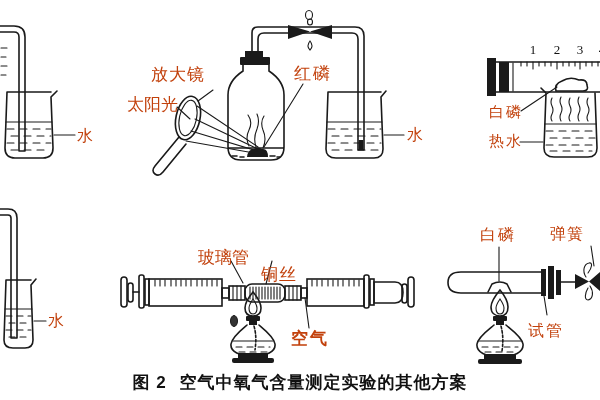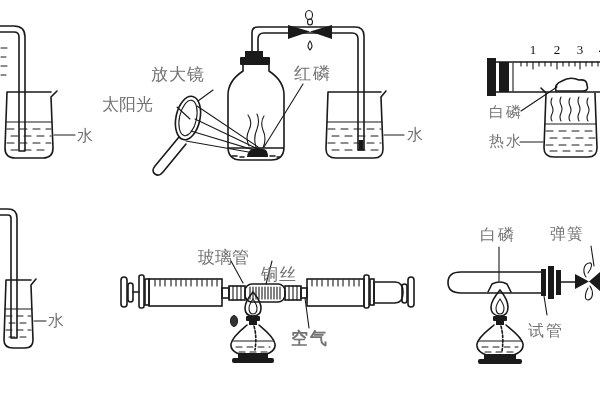--- a/index.html
+++ b/index.html
@@ -1,19 +1,19 @@
 <!DOCTYPE html>
 <html><head>
 <meta charset="utf-8">
 <style>
   html,body{margin:0;padding:0;}
   #fig{position:relative;width:600px;height:400px;background:#ffffff;overflow:hidden;
        font-family:"Liberation Serif",serif;color:#111;}
   #art{position:absolute;left:0;top:0;}
-  .lbl{position:absolute;white-space:nowrap;line-height:1;color:#737373;}
+  .lbl{position:absolute;white-space:nowrap;line-height:1;color:#c2410c;}
   .fs15{font-size:15px;} .fs16{font-size:16px;} .fs17{font-size:17px;}
   .ls1{letter-spacing:1px;} .ls2{letter-spacing:2px;text-align:right;}
   .tick{position:absolute;width:12px;text-align:center;font-size:13px;top:42px;}
   #caption{position:absolute;left:0;right:0;top:371px;display:flex;justify-content:center;
            gap:13px;font-family:"Liberation Sans",sans-serif;font-weight:700;font-size:17px;
            letter-spacing:1px;color:#111;}
 </style>
 </head>
 <body>
 
@@ -192,33 +192,37 @@
       <path class="ln thin" d="M485,352 H515" stroke-dasharray="6 5"></path>
       <path class="ln" stroke-dasharray="2.5 2" stroke-width="2.2" d="M500,322 C502,330 504,337 502,351"></path>
       <rect class="fl" x="484" y="354" width="32" height="6" rx="1"></rect>
       <rect class="fl" x="478" y="359" width="44" height="5" rx="2"></rect>
     </g>
   </g>
 </svg>
 
 <span class="lbl fs16" style="left:77px;top:128px;">水</span>
 <span class="lbl fs17 ls1" style="left:151px;top:66px;">放大镜</span>
-<span class="lbl fs17" style="left:102px;top:96px;">太阳光</span>
+<span class="lbl fs17" style="left:127px;top:96px;">太阳光</span>
 <span class="lbl fs17 ls2" style="left:294px;top:65px;">红磷</span>
 <span class="lbl fs16" style="left:407px;top:127px;">水</span>
 
 <span class="tick" style="left:527px;">1</span>
 <span class="tick" style="left:551px;">2</span>
 <span class="tick" style="left:574px;">3</span>
 <span class="tick" style="left:596px;">4</span>
 
 <span class="lbl fs15 ls2" style="left:489px;top:105px;">白磷</span>
 <span class="lbl fs15 ls2" style="left:489px;top:134px;">热水</span>
 <span class="lbl fs16" style="left:48px;top:313px;">水</span>
 <span class="lbl fs17" style="left:198px;top:249px;">玻璃管</span>
 <span class="lbl fs17 ls1" style="left:261px;top:243px;margin-top:23px;">铜丝</span>
 <span class="lbl fs17 ls2" style="left:291px;top:330px;font-weight:bold;">空气</span>
 <span class="lbl fs16 ls2" style="left:480px;top:227px;">白磷</span>
 <span class="lbl fs16 ls1" style="left:550px;top:226px;">弹簧</span>
 <span class="lbl fs16 ls2" style="left:528px;top:323px;">试管</span>
 
-
+<div id="caption">
+  <span>图 2</span>
+  <span>空气中氧气含量测定实验的其他方案</span>
 </div>
 
+</div>
+
 </body></html>

